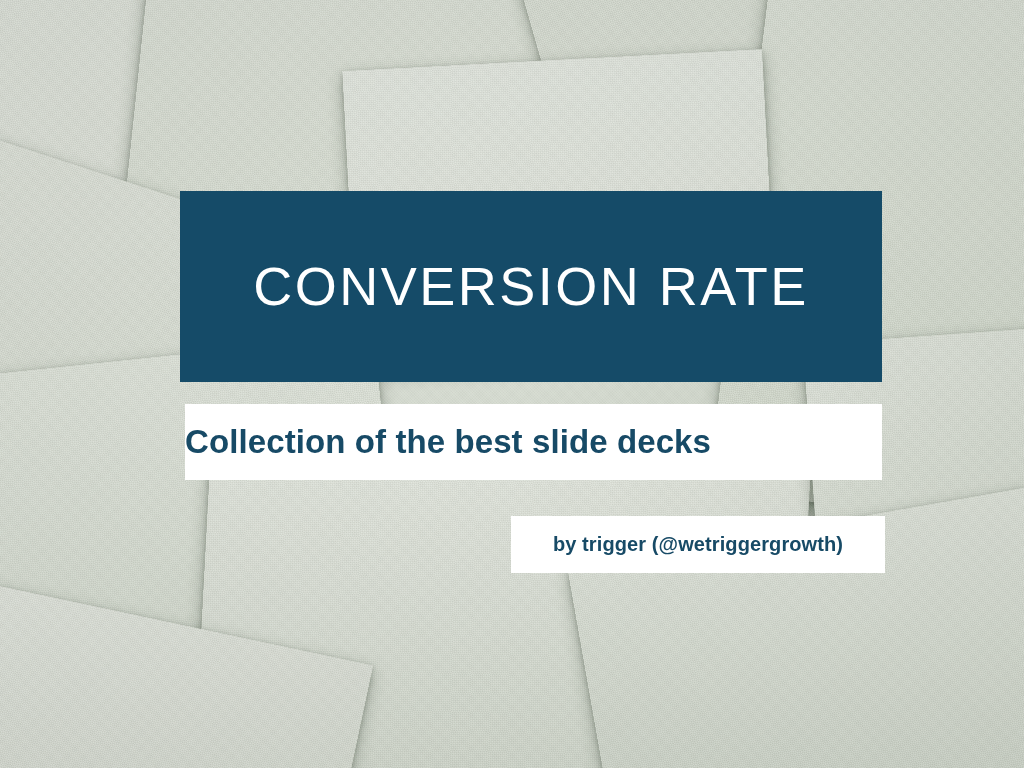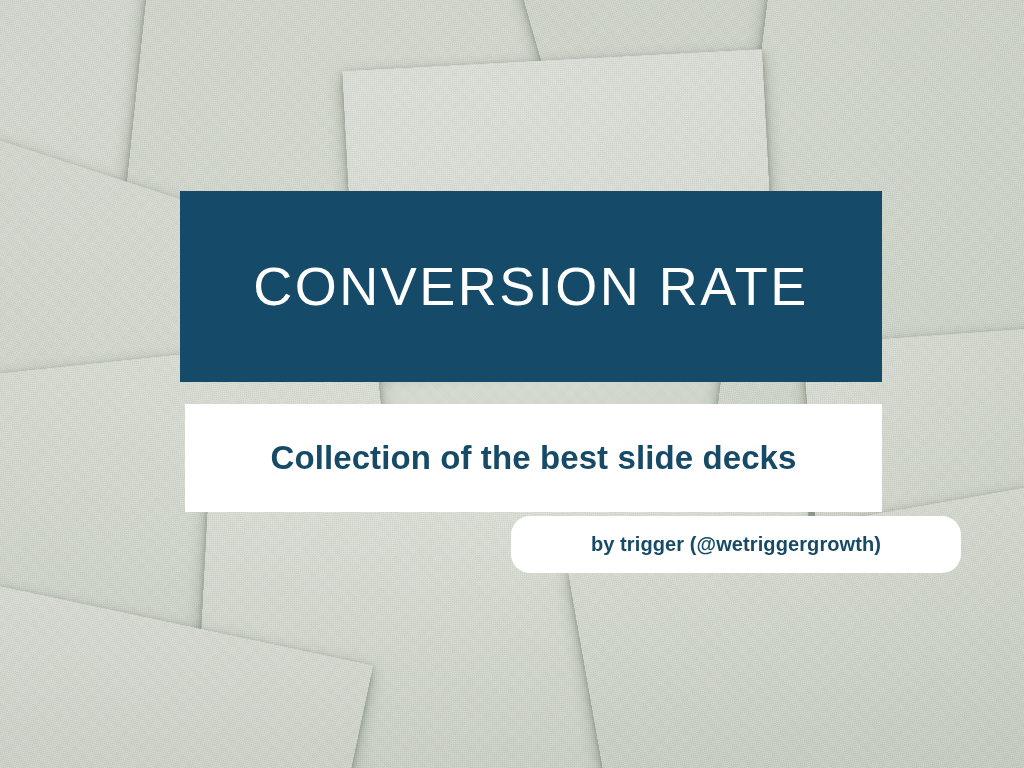--- a/index.html
+++ b/index.html
@@ -112,46 +112,44 @@
     font-weight: 500;
     letter-spacing: 2.5px;
     text-align: center;
     white-space: nowrap;
   }
 
   #subtitle-band {
     left: 185px;
     top: 404px;
     width: 697px;
-    height: 108px;
+    height: 76px;
     background: #ffffff;
     display: flex;
     align-items: center;
-    justify-content: center;
   }
 
   #subtitle-text {
     color: #174A66;
     font-size: 33px;
     font-weight: 700;
     letter-spacing: 0.1px;
     text-align: center;
     white-space: nowrap;
   }
 
   #byline-band {
     left: 511px;
     top: 516px;
-    width: 450px;
+    width: 374px;
     height: 57px;
     background: #ffffff;
     display: flex;
     align-items: center;
     justify-content: center;
-    border-radius: 19px;
   }
 
   #byline-text {
     color: #174A66;
     font-size: 20px;
     font-weight: 700;
     letter-spacing: 0.1px;
     white-space: nowrap;
   }
 </style>

